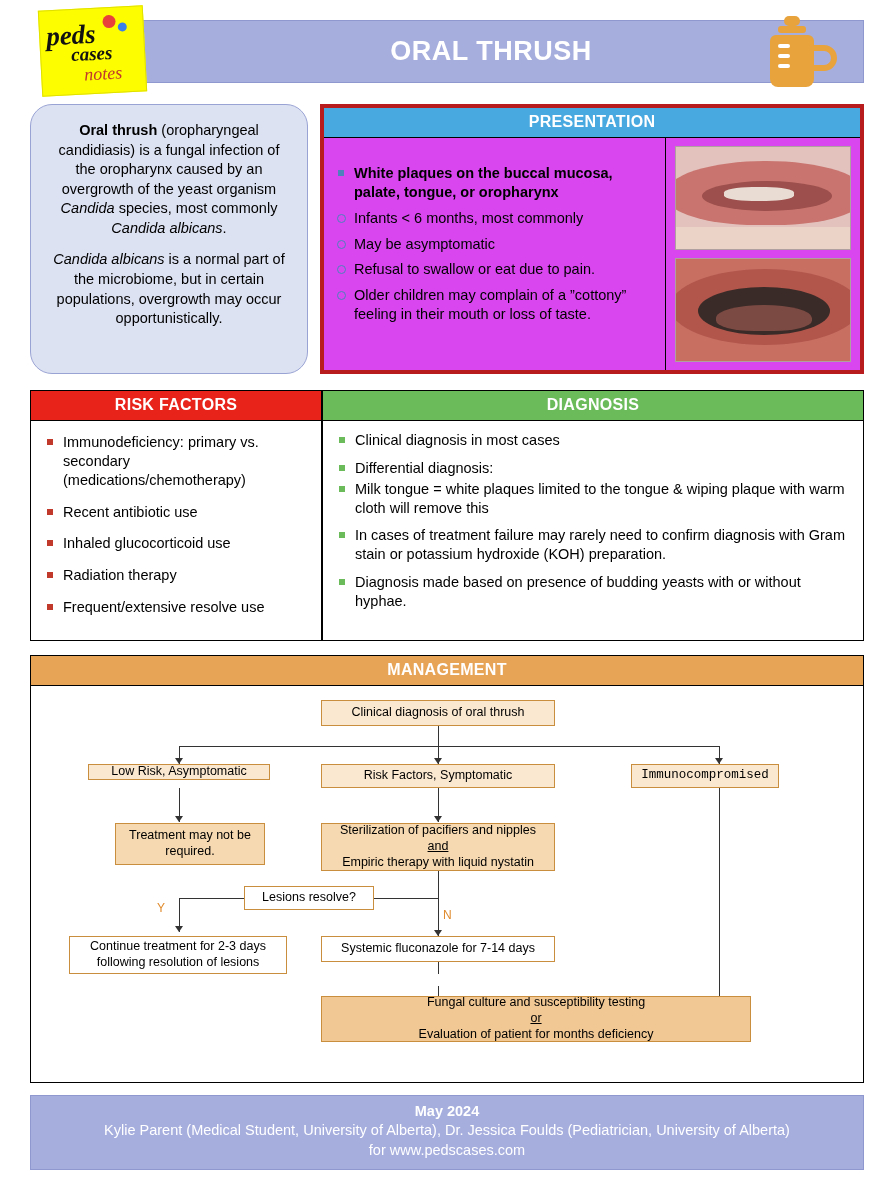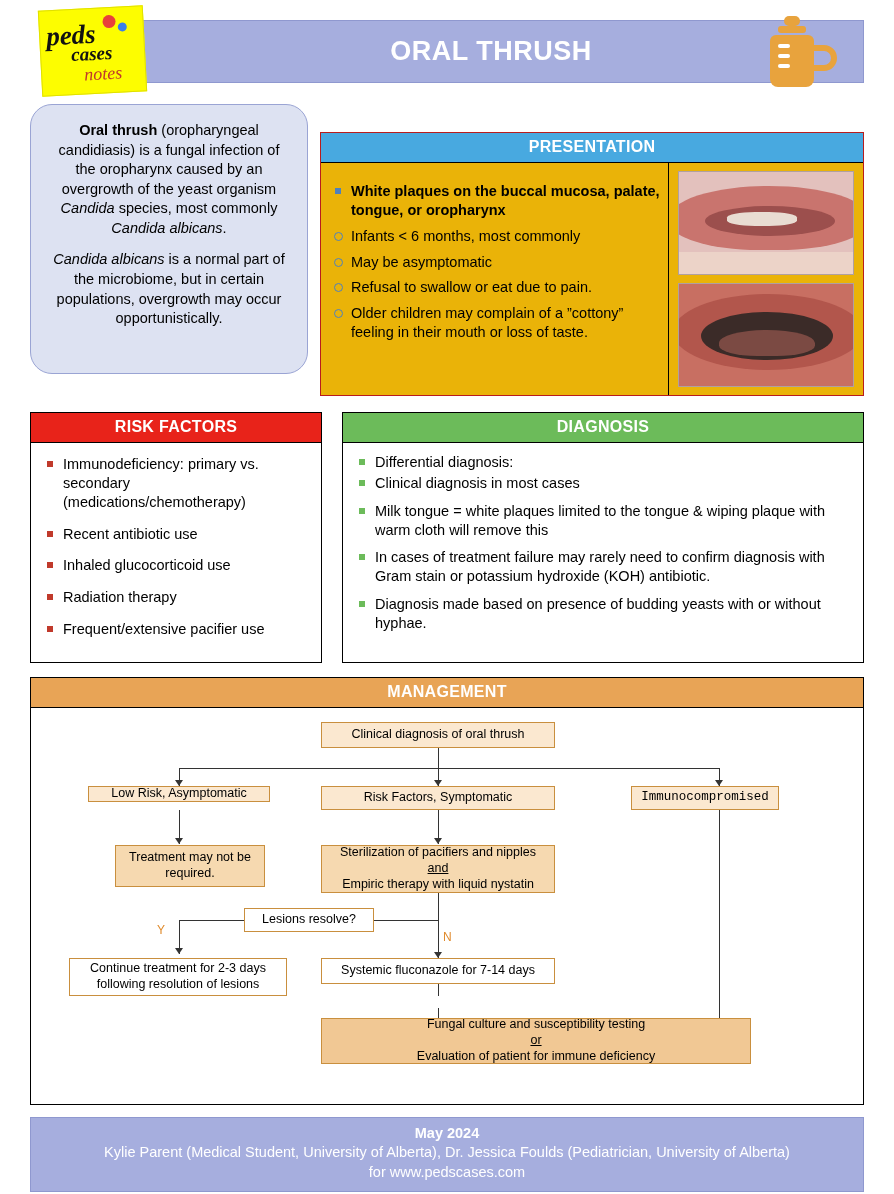--- a/index.html
+++ b/index.html
@@ -113,41 +113,40 @@
     line-height: 1.35;
     text-align: center;
   }
   .def-box p { margin: 0 0 12px 0; }
   .def-box p:last-child { margin-bottom: 0; }
   .def-box b { font-weight: bold; }
   .def-box i { font-style: italic; }
 
   .panel {
     flex: 1;
-    border: 1px solid #b91c1c;
-    background: #eab308;
-    margin-top: 28px;
+    border: 4px solid #b91c1c;
+    background: #d946ef;
   }
   .panel-head {
     text-align: center;
     font-weight: bold;
     font-size: 16px;
     color: #fff;
     padding: 5px 0 6px 0;
     letter-spacing: .3px;
   }
   .head-blue { background: #48a9e0; border-bottom:1px solid #000;}
   .head-red  { background: #e8231a; border-bottom:1px solid #000;}
   .head-green{ background: #6cbb5a; border-bottom:1px solid #000;}
   .head-orange{background: #e8a456; border-bottom:1px solid #000;text-align:center;}
 
   .pres-body { display:flex; }
   .pres-list {
     flex: 1;
-    padding: 19px 8px 10px 12px;
+    padding: 26px 8px 10px 12px;
     border-right: 1px solid #000;
   }
   .pres-imgs {
     width: 194px;
     padding: 8px 8px;
     display:flex; flex-direction:column; gap:8px;
     align-items:center;
   }
   .img-mouth1, .img-mouth2 {
     width: 176px; height: 104px;
@@ -210,21 +209,21 @@
     position:absolute; left:2px; top:6px;
     width:6px; height:6px; background:#c0392b;
   }
   li.sqgrn::before {
     content:"";
     position:absolute; left:2px; top:6px;
     width:6px; height:6px; background:#6cbb5a;
   }
 
   
-  .row2 { display:flex; gap:20px; margin-top:16px; align-items: stretch; }
+  .row2 { display:flex; gap:0; margin-top:16px; align-items: stretch; }
   .risk-box { width: 292px; border:1px solid #000; background:#fff; }
   .risk-body { padding: 12px 10px 10px 14px; }
   .risk-body ul.bl li { margin-bottom: 13px; }
   .diag-box { flex:1; border:1px solid #000; background:#fff; }
   .diag-body { padding: 10px 12px 8px 14px; }
   .diag-body ul.bl li { margin-bottom: 9px; }
 
   
   .mgmt { margin-top: 14px; border:1px solid #000; background:#fff; }
   .flow {
@@ -358,33 +357,33 @@
   <div class="row2">
 
     <div class="risk-box">
       <div class="panel-head head-red">RISK FACTORS</div>
       <div class="risk-body">
         <ul class="bl">
           <li class="sqred">Immunodeficiency: primary vs. secondary (medications/chemotherapy)</li>
           <li class="sqred">Recent antibiotic use</li>
           <li class="sqred">Inhaled glucocorticoid use</li>
           <li class="sqred">Radiation therapy</li>
-          <li class="sqred">Frequent/extensive pacifier use</li>
+          <li class="sqred">Frequent/extensive resolve use</li>
         </ul>
       </div>
     </div>
 
     <div class="diag-box">
       <div class="panel-head head-green">DIAGNOSIS</div>
       <div class="diag-body">
         <ul class="bl">
+          <li class="sqgrn">Clinical diagnosis in most cases</li>
           <li class="sqgrn" style="margin-bottom:2px">Differential diagnosis:</li>
-          <li class="sqgrn">Clinical diagnosis in most cases</li>
           <li class="sqgrn">Milk tongue =  white plaques limited to the tongue &amp; wiping plaque with warm cloth will remove this</li>
-          <li class="sqgrn">In cases of treatment failure may rarely need to confirm diagnosis with Gram stain or potassium hydroxide (KOH) antibiotic.</li>
+          <li class="sqgrn">In cases of treatment failure may rarely need to confirm diagnosis with Gram stain or potassium hydroxide (KOH) preparation.</li>
           <li class="sqgrn">Diagnosis made based on presence of budding yeasts with or without hyphae.</li>
         </ul>
       </div>
     </div>
   </div>
 
   <div class="mgmt">
     <div class="panel-head head-orange">MANAGEMENT</div>
     <div class="flow">
 
@@ -437,21 +436,21 @@
       <div class="node plain" style="left:290px; top:250px; width:234px; height:26px; border-color:#c98f3e;">Systemic fluconazole for 7-14 days</div>
 
       <div class="vline" style="left:407px; top:276px; height:12px;"></div>
       <div class="node plain" style="left:290px; top:288px; width:110px; height:24px; border-color:#c98f3e;margin-top:44px;">Lesions persist</div>
       <div class="vline" style="left:407px; top:300px; height:18px;"></div>
       <div class="arrowhead" style="left:403px; top:312px;"></div>
 
       <div class="node big" style="left:290px; top:310px; width:430px; height:46px; flex-direction:column;">
         <span>Fungal culture and susceptibility testing</span>
         <u>or</u>
-        <span>Evaluation of patient for immune deficiency</span>
+        <span>Evaluation of patient for months deficiency</span>
       </div>
 
     </div>
   </div>
 
   <div class="footer">
     <div class="date">May 2024</div>
     <div>Kylie Parent (Medical Student, University of Alberta), Dr. Jessica Foulds (Pediatrician, University of Alberta)</div>
     <div>for www.pedscases.com</div>
   </div>

